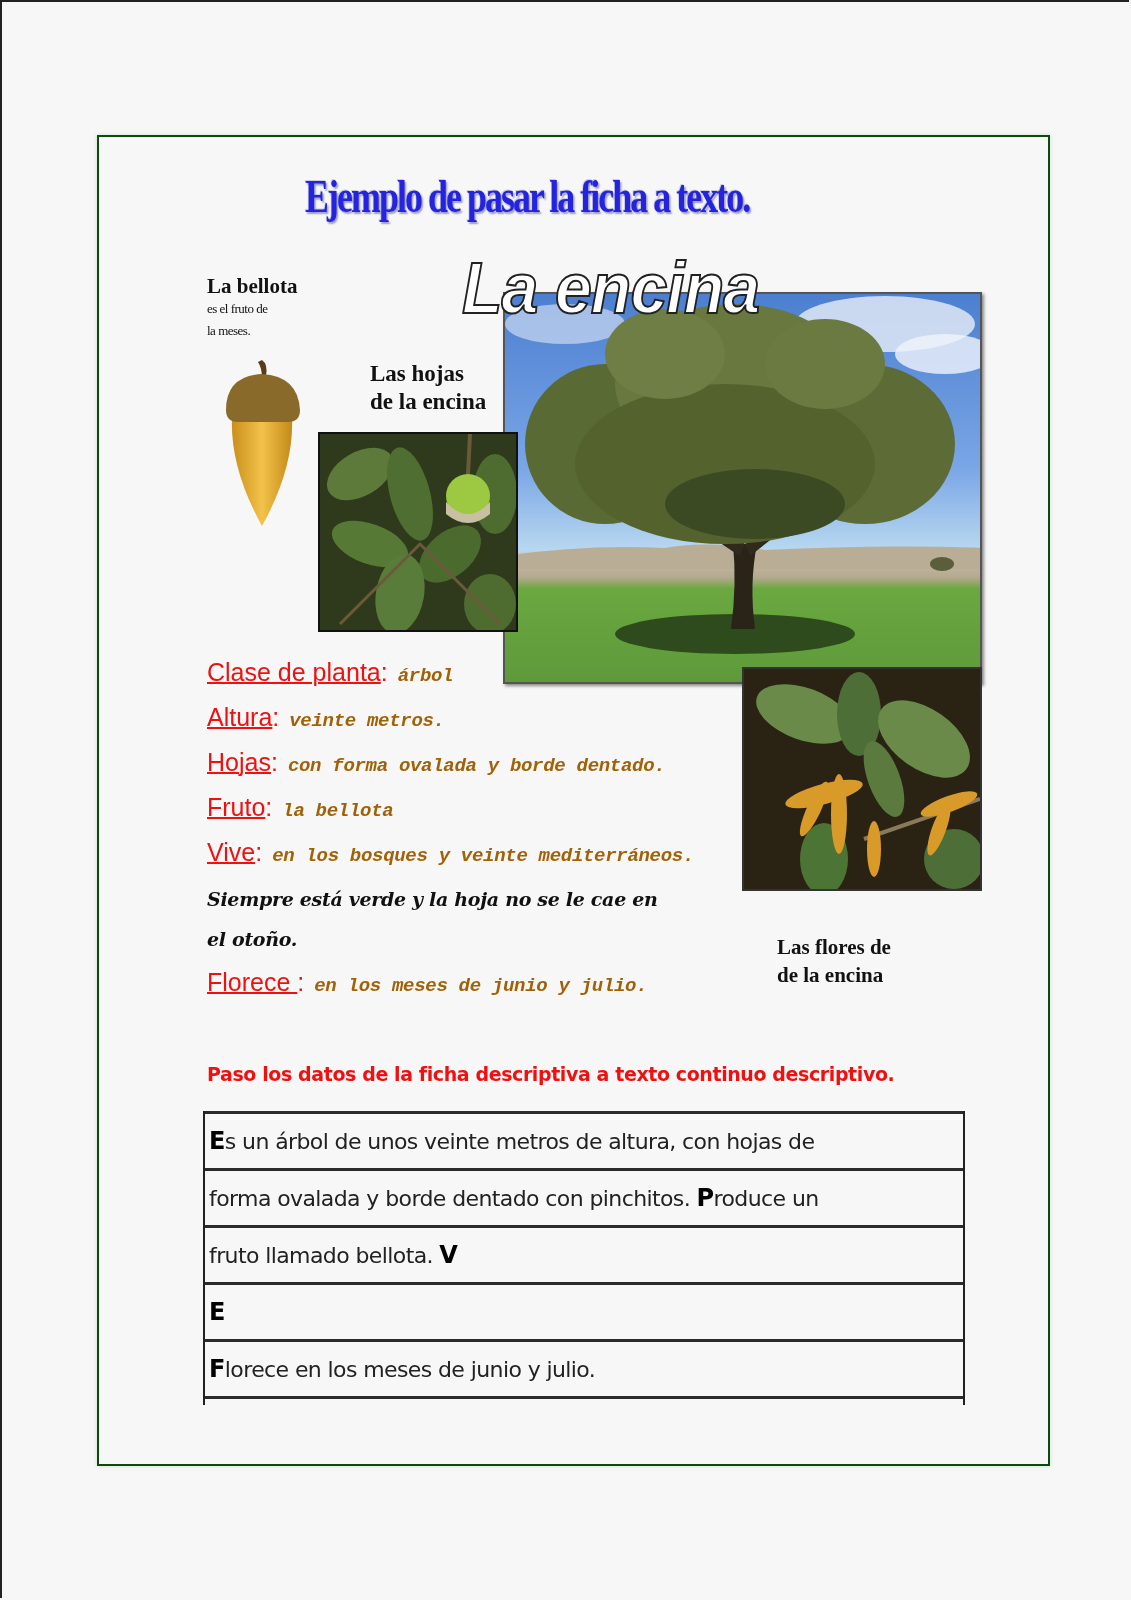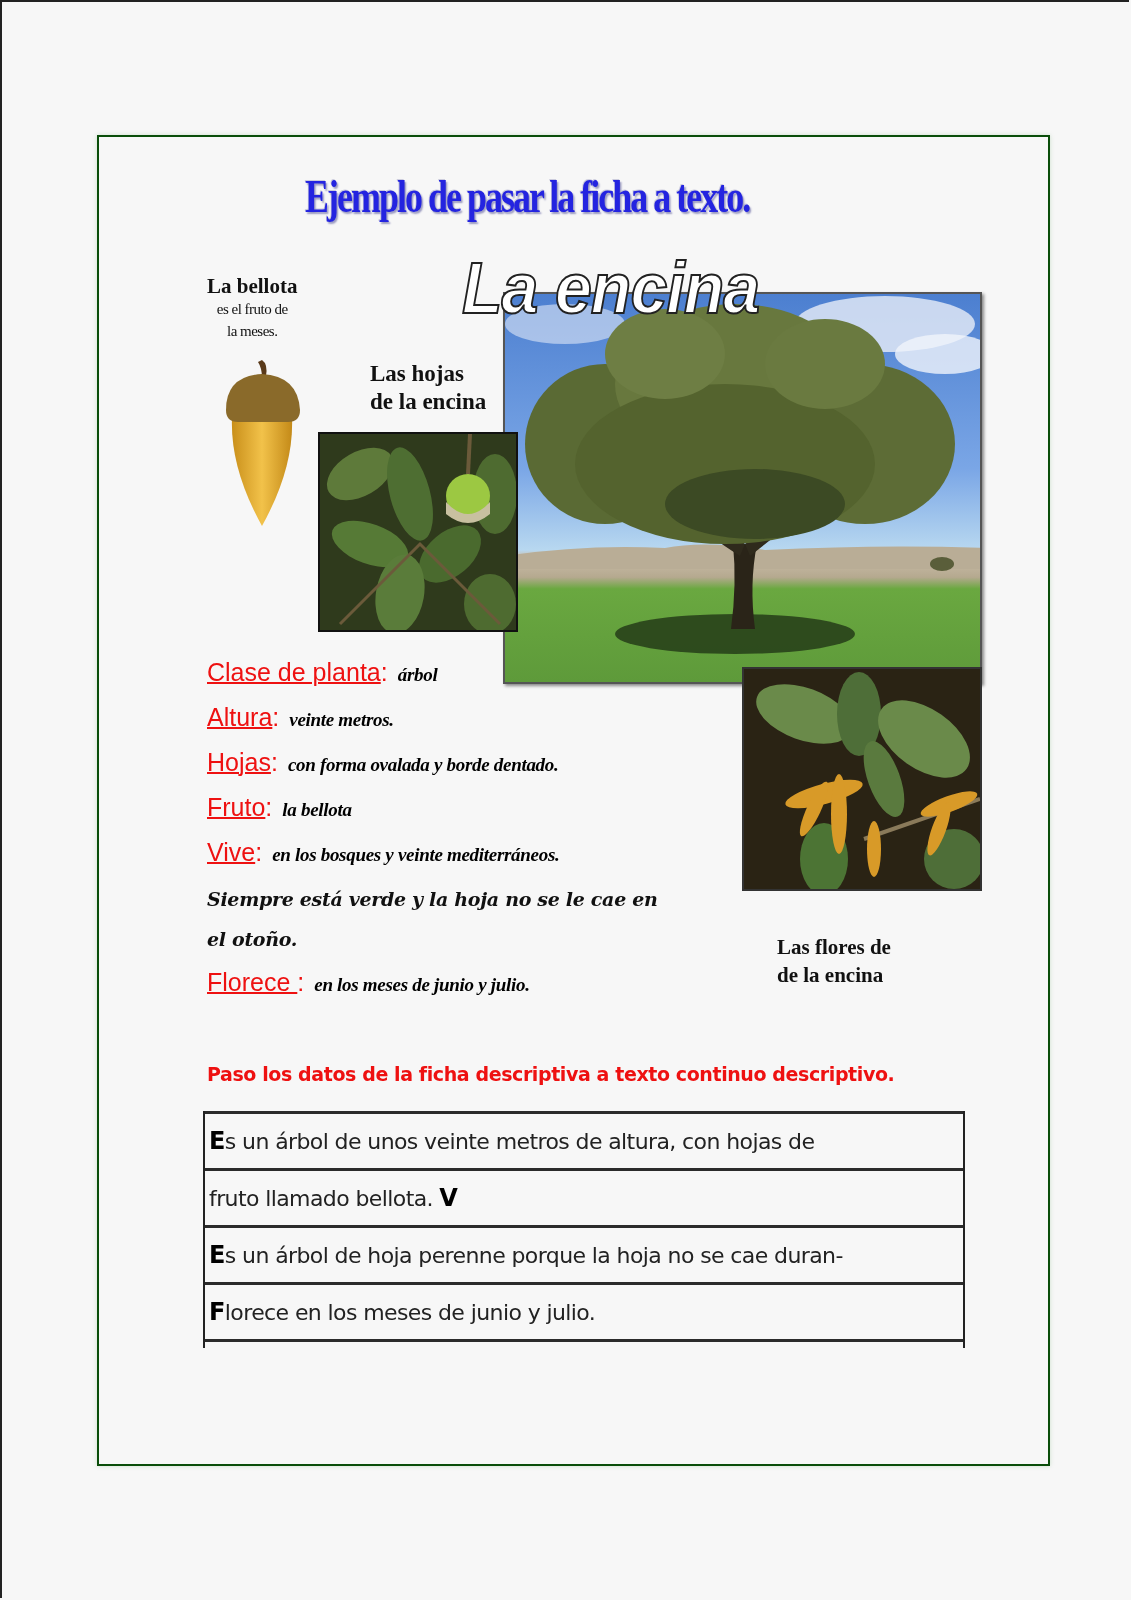--- a/index.html
+++ b/index.html
@@ -29,21 +29,21 @@
     position:absolute; left:462px; top:252px;
     font-family:"Liberation Sans", sans-serif; font-style:italic; font-weight:bold;
     font-size:72px; line-height:1; color:#ffffff; white-space:nowrap;
     -webkit-text-stroke:2px #222; letter-spacing:-1px;
     transform:scaleX(0.92); transform-origin:left top;
     z-index:5;
   }
   .cap { position:absolute; color:#111; font-family:"Liberation Serif", serif; }
   .acorn-cap-text { left:207px; top:274px; }
   .acorn-cap-text .l1 { font-size:21px; font-weight:bold; display:block; line-height:24px; }
-  .acorn-cap-text .l2 { font-size:15px; display:block; line-height:22px; letter-spacing:-0.5px;text-align:center; }
+  .acorn-cap-text .l2 { font-size:13px; display:block; line-height:22px; letter-spacing:-0.5px; }
   .leaves-cap { left:370px; top:360px; font-size:23px; line-height:28px; font-weight:bold; }
   .flowers-cap { left:777px; top:897px; font-size:21px; line-height:28px; font-weight:bold;margin-top:36px; }
 
   .photo { position:absolute; box-sizing:border-box; overflow:hidden; }
   .tree-photo {
     left:503px; top:292px; width:479px; height:392px;
     border:2px solid #555;
     background:linear-gradient(to bottom, #4c7fd0 0%, #7aa6e6 45%, #b8d8f0 66%, #c9bca8 68%, #b5a98f 73%, #6aa840 76%, #5e9a3a 100%);
     box-shadow: 2px 2px 3px #888;
   }
@@ -57,22 +57,22 @@
   }
   .acorn { position:absolute; left:222px; top:358px; width:82px; height:172px; }
 
   .field { position:absolute; left:207px; white-space:nowrap; }
   .field .lbl {
     font-family:"Liberation Sans", sans-serif; color:#ee1111; font-size:25px;
     text-decoration:underline; text-decoration-thickness:2px;
   }
   .field .colon { font-family:"Liberation Sans", sans-serif; color:#ee1111; font-size:25px; }
   .field .val {
-    font-family:Liberation Serif, serif; font-style:italic; font-weight:bold;
-    font-size:19px; color:#000000; margin-left:10px; letter-spacing:-0.3px;
+    font-family:Liberation Mono, monospace; font-style:italic; font-weight:bold;
+    font-size:19px; color:#a16207; margin-left:10px; letter-spacing:-0.3px;
   }
   .plain-line {
     position:absolute; left:207px; white-space:nowrap;
     font-family:"DejaVu Serif", serif; font-style:italic; font-weight:bold;
     font-size:19px; color:#111; letter-spacing:-0.3px;
   }
   .section-heading {
     position:absolute; left:207px; top:1063px; white-space:nowrap;
     font-family:"DejaVu Sans", sans-serif; font-weight:bold; color:#ee1111;
     font-size:19px; letter-spacing:-0.4px;
@@ -214,25 +214,29 @@
 </div>
 
 <div class="section-heading">Paso los datos de la ficha descriptiva a texto continuo descriptivo.</div>
 
 <div class="lined-table">
   <div class="lined-row">
     <span class="initial">E</span>
       <span>s un árbol de unos veinte metros de altura, con hojas de</span>
   </div>
   <div class="lined-row">
+    <span style="white-space:pre">forma ovalada y borde dentado con pinchitos. </span>
+      <span class="initial">P</span>
+      <span>roduce un</span>
+  </div>
+  <div class="lined-row">
     <span style="white-space:pre">fruto llamado bellota. </span>
       <span class="initial">V</span>
   </div>
   <div class="lined-row">
     <span class="initial">E</span>
-      <span>s un árbol de hoja perenne porque la hoja no se cae duran-</span>
   </div>
   <div class="lined-row">
     <span class="initial">F</span>
       <span>lorece en los meses de junio y julio.</span>
   </div>
   <div class="lined-row last"></div>
 </div>
 
 </body></html>

